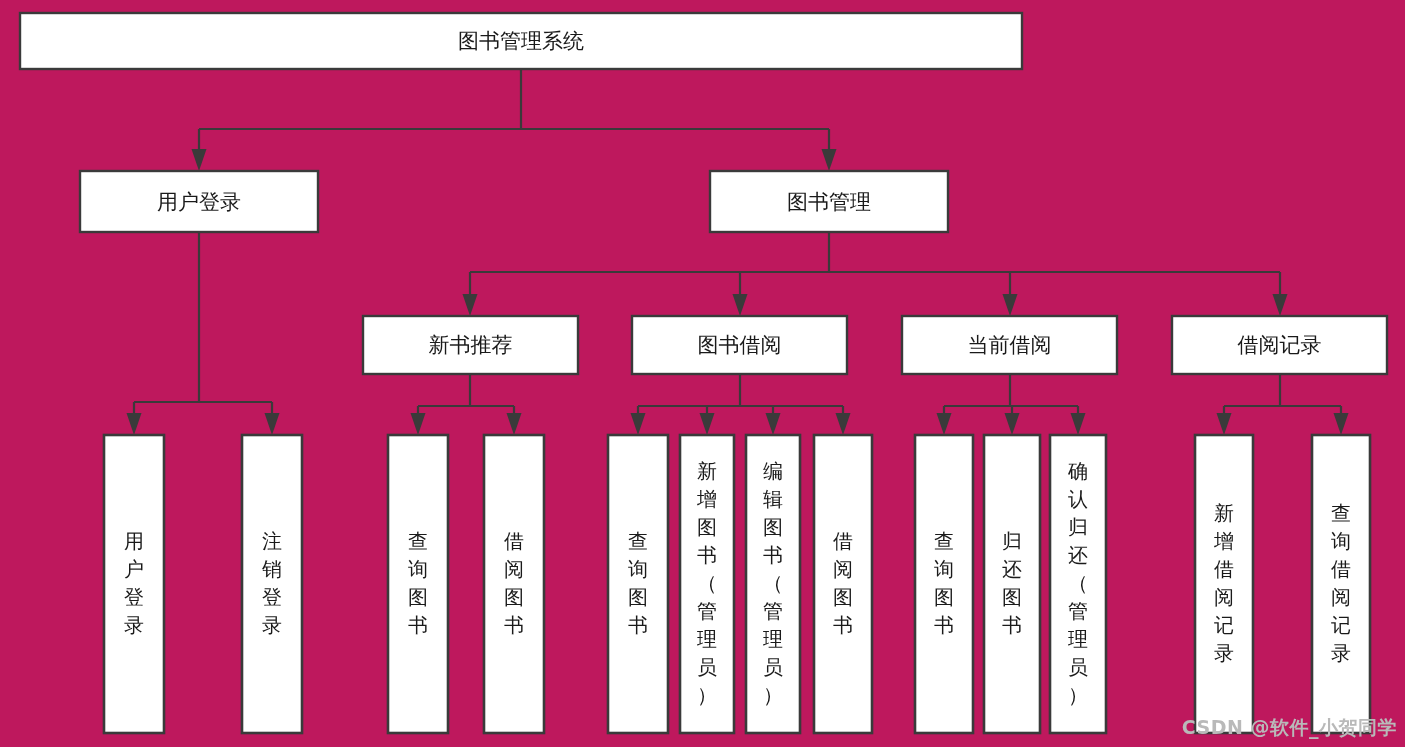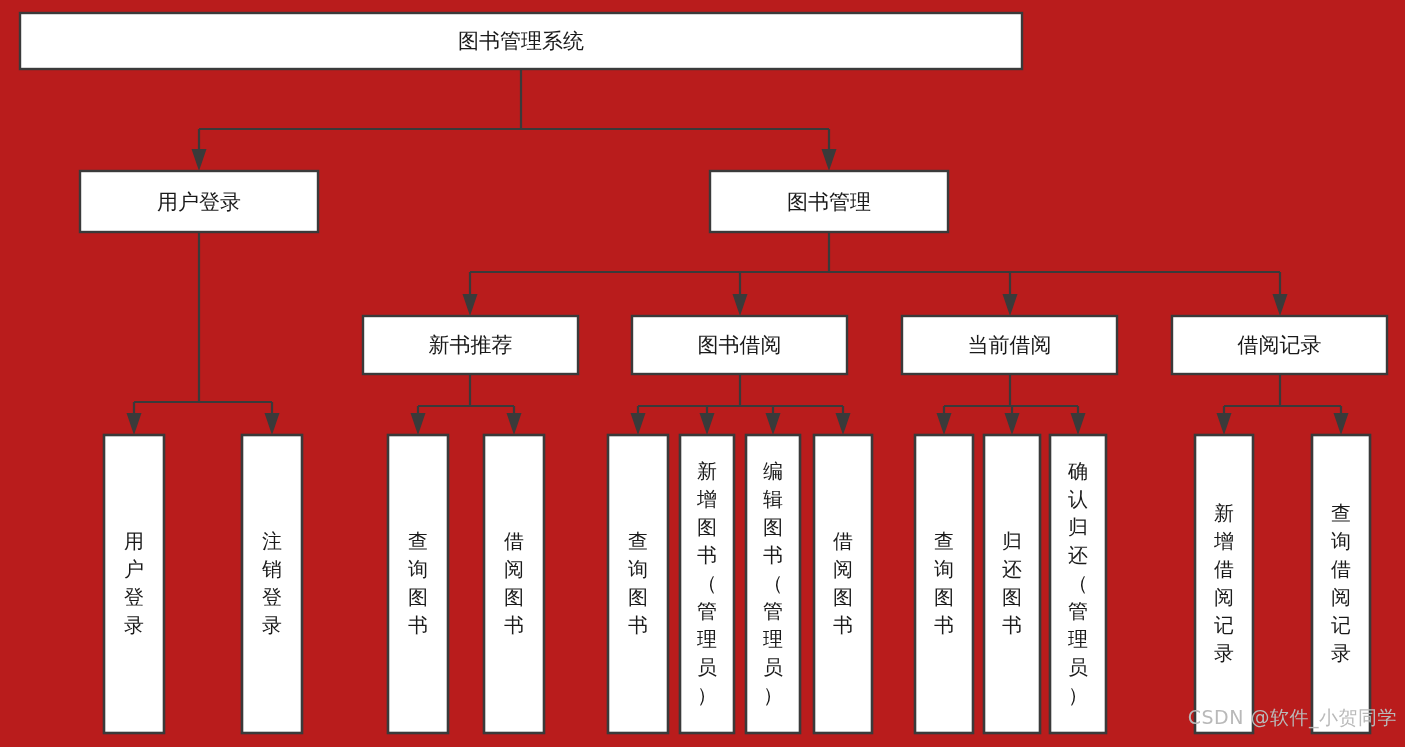--- a/index.html
+++ b/index.html
@@ -11,21 +11,21 @@
   body {
     font-family: "DejaVu Sans", "Liberation Sans", sans-serif;
     width: 1405px;
     height: 747px;
     overflow: hidden;
   }
   #diagram-root {
     position: relative;
     width: 1405px;
     height: 747px;
-    background: #b91c1c;
+    background: #be185d;
   }
   svg#flow-svg {
     position: absolute;
     left: 0;
     top: 0;
     width: 1405px;
     height: 747px;
     display: block;
   }
   .node-box {
@@ -53,27 +53,28 @@
     text-anchor: middle;
     dominant-baseline: middle;
   }
   .node-label.vertical {
     font-size: 20px;
     letter-spacing: 0px;
   }
   .watermark-text {
     position: absolute;
     right: 8px;
-    bottom: 16px;
+    bottom: 6px;
     font-family: "DejaVu Sans", "Liberation Sans", sans-serif;
     font-size: 19px;
     color: #b9b9b9;
     white-space: nowrap;
     user-select: none;
     letter-spacing: 0.5px;
+    font-weight: bold;
   }
 </style>
 </head>
 <body>
 
 <div id="diagram-root">
 
   <svg id="flow-svg" viewBox="0 0 1405 747">
     <g id="connector-layer">
         <g>

